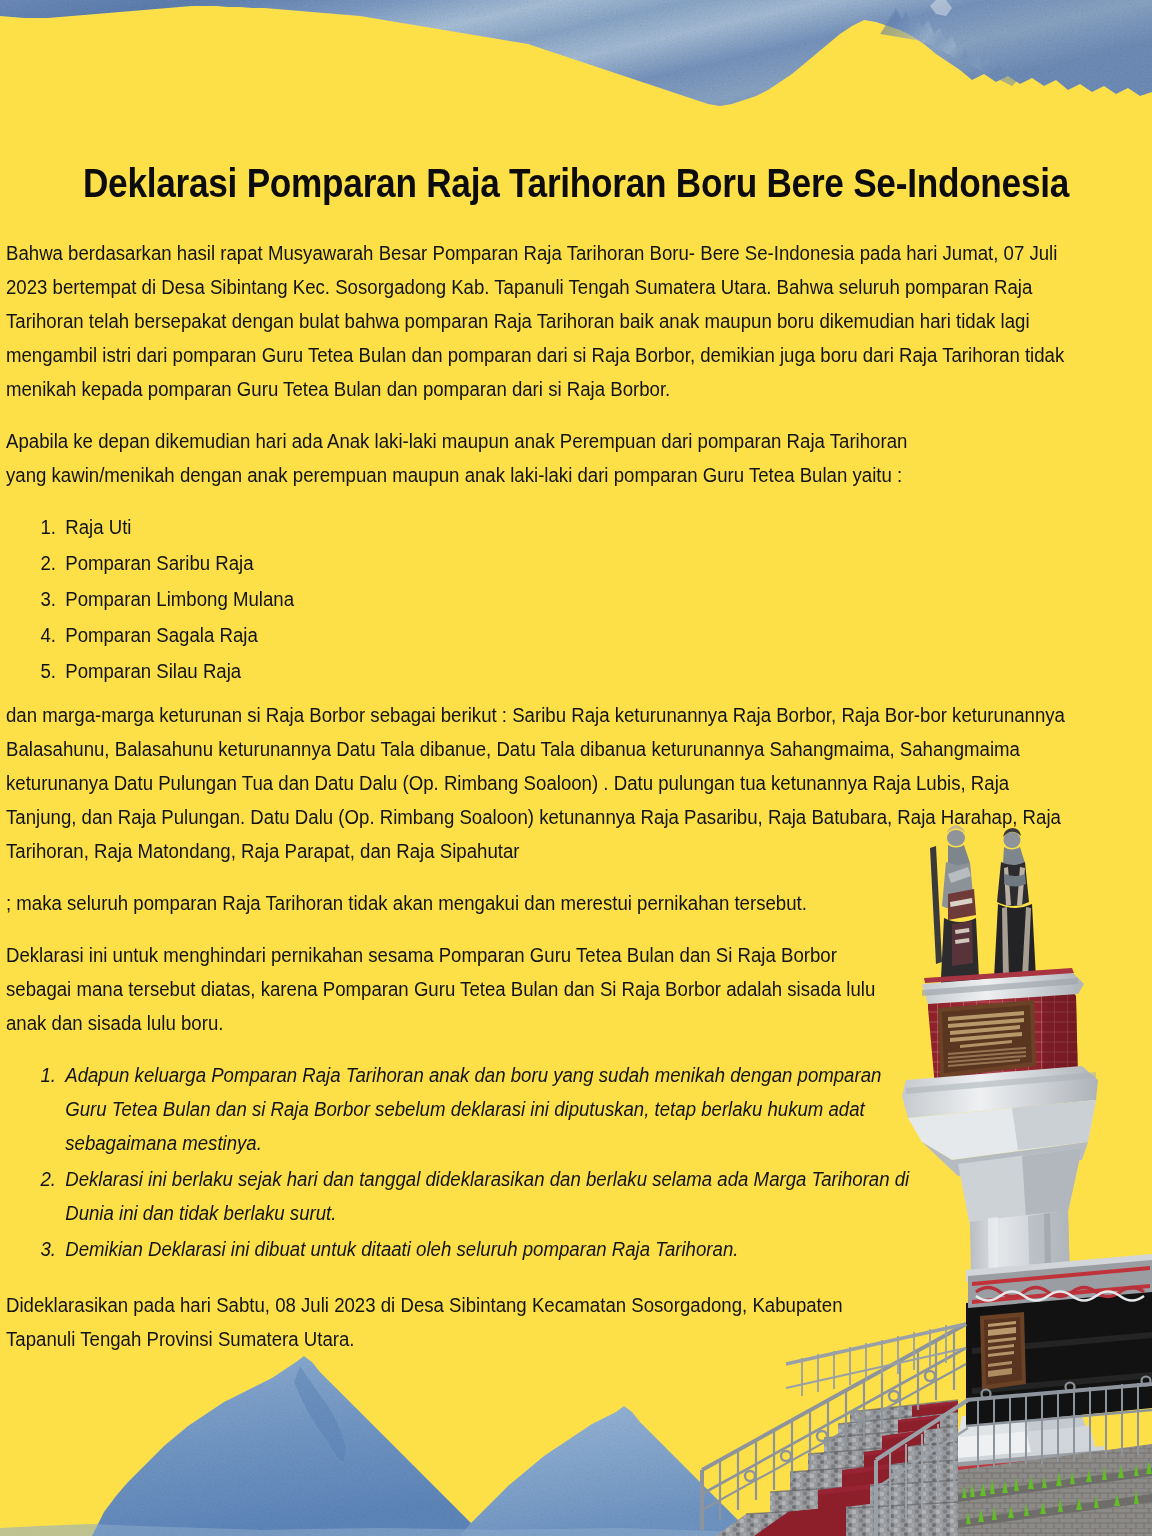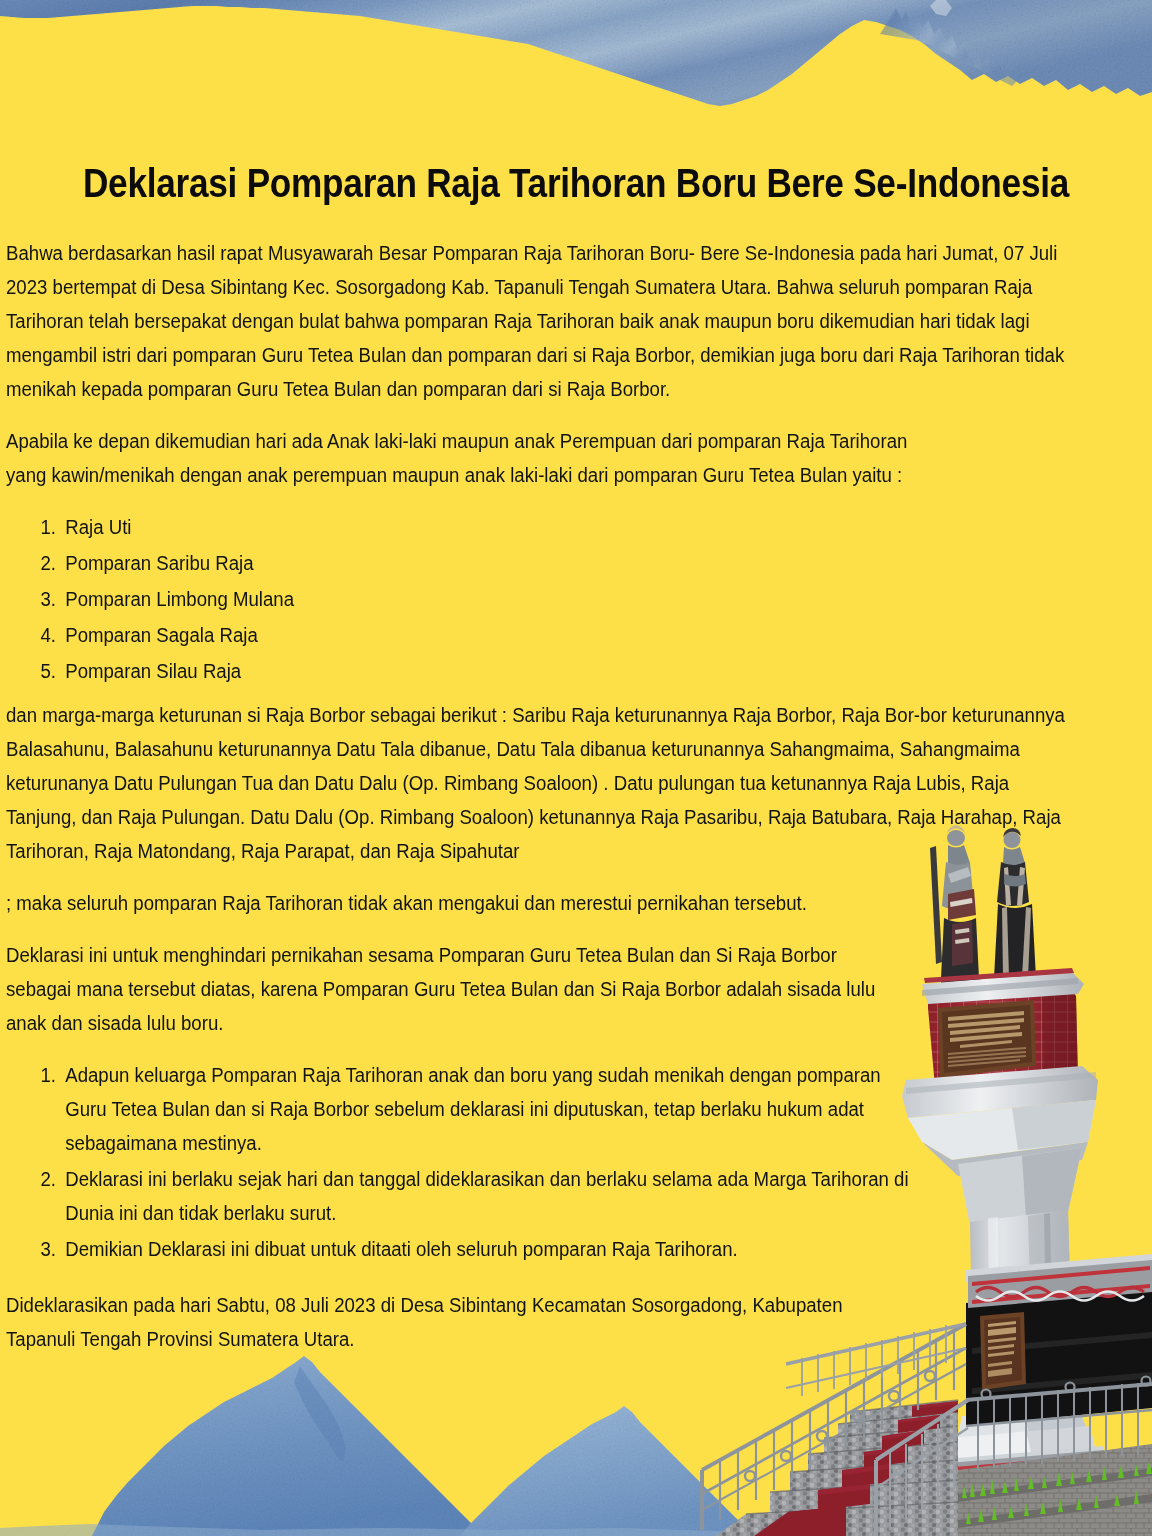--- a/index.html
+++ b/index.html
@@ -118,20 +118,21 @@
     text-align: left;
   }
 
   
   ol.numlist2 {
     list-style: none;
     margin: 14px 0 10px 0;
     padding: 0;
     counter-reset: n2;
     width: 950px;
+    font-style: italic;
   }
   ol.numlist2 > li {
     counter-increment: n2;
     position: relative;
     font-size: 19.5px;
     line-height: 34px;
     font-weight: 500;
     color: #111315;
     padding-left: 62px;
     margin-bottom: 2px;

